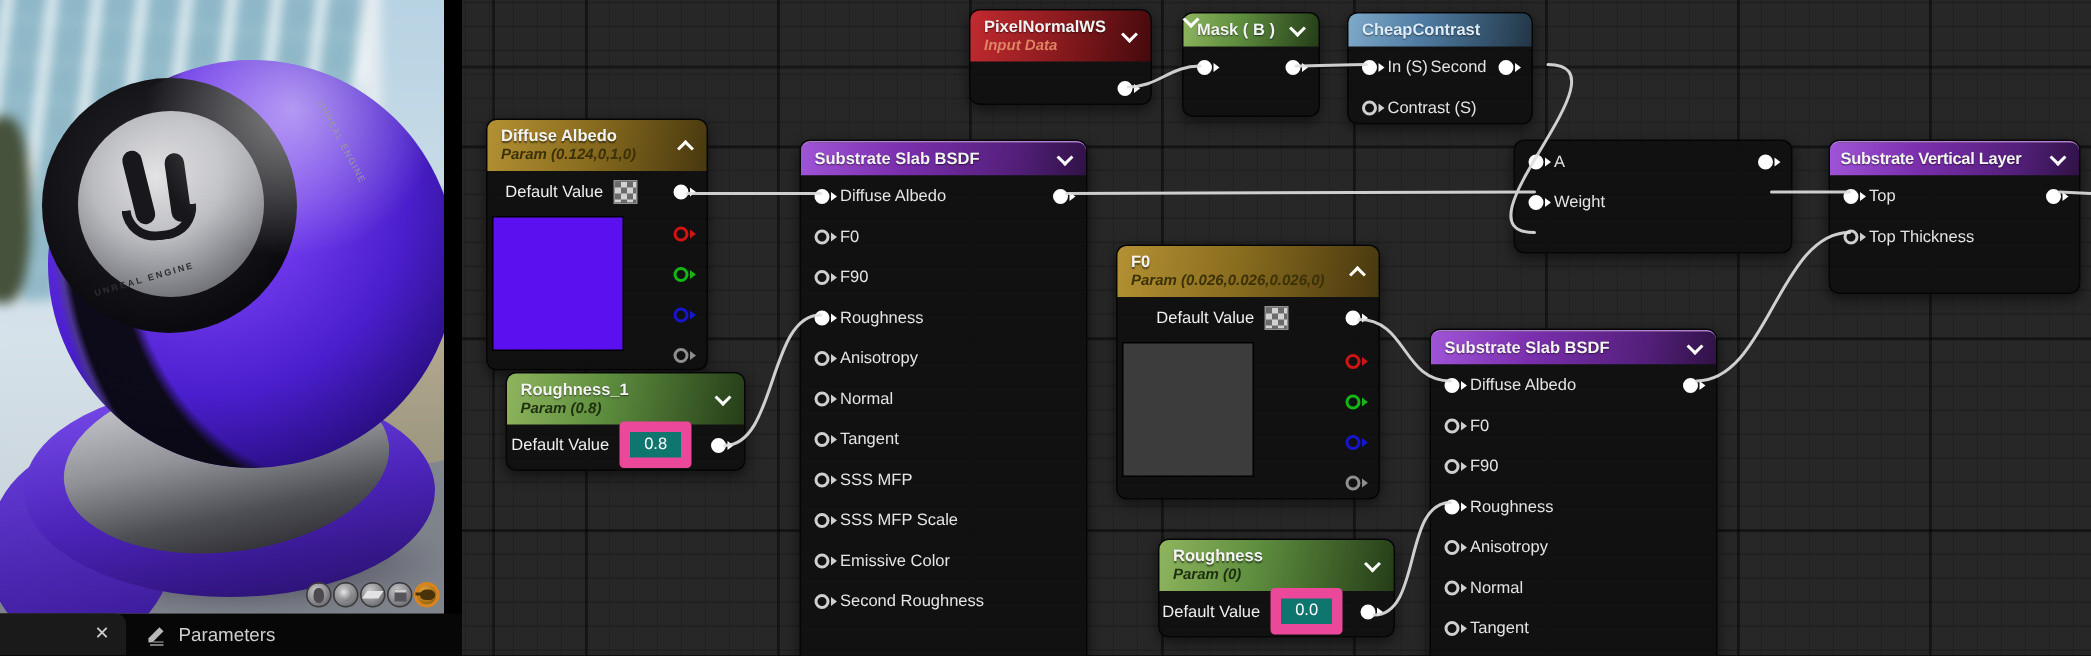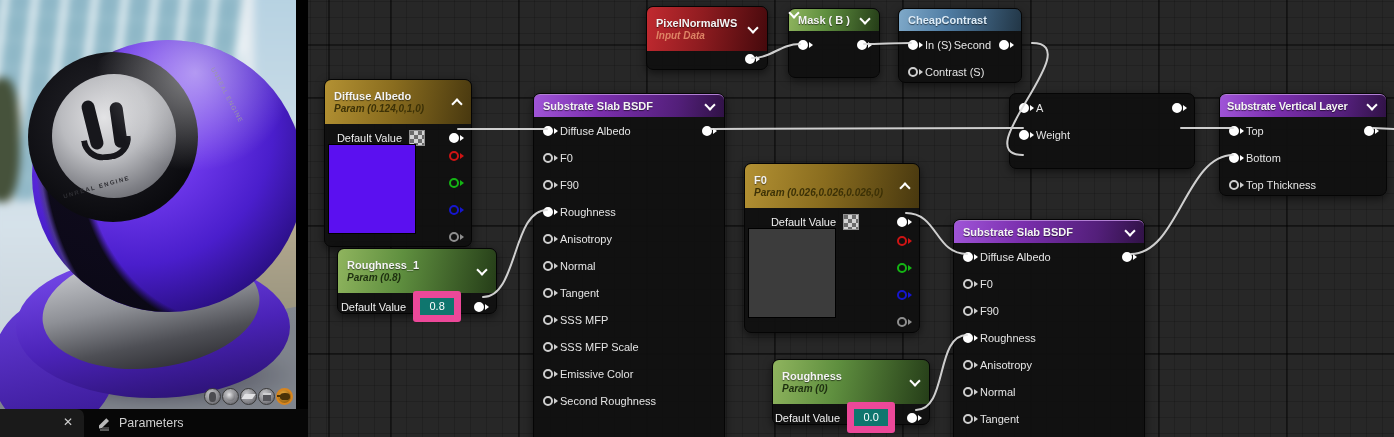--- a/index.html
+++ b/index.html
@@ -74,21 +74,21 @@
       repeating-linear-gradient(to bottom,rgba(0,0,0,.42) 0 2px,transparent 2px 128px),
       repeating-linear-gradient(to right,rgba(0,0,0,.14) 0 1px,transparent 1px 16px),
       repeating-linear-gradient(to bottom,rgba(0,0,0,.14) 0 1px,transparent 1px 16px);
     background-position:82px 0,0 97px,2px 0,0 1px;}
   .wires{position:absolute;left:0;top:0;width:1394px;height:437px;pointer-events:none;z-index:6;}
   .wires path{pointer-events:stroke;}
 
   .node{position:absolute;background:rgba(16,16,16,.95);border:1px solid #050505;border-radius:7px;
         box-shadow:0 3px 9px rgba(0,0,0,.55);z-index:3;box-sizing:border-box;}
   .hdr{height:22px;display:flex;align-items:center;padding:0 9px;border-radius:6px 6px 0 0;position:relative;}
-  .hdr2{height:44px;flex-direction:column;align-items:flex-start;justify-content:center;gap:0;}
+  .hdr2{height:34px;flex-direction:column;align-items:flex-start;justify-content:center;gap:0;}
   .ttl{font-size:11px;font-weight:700;color:#f4f4f4;text-shadow:0 1px 1px rgba(0,0,0,.55);white-space:nowrap;line-height:13px;}
   .sub{font-size:10px;font-style:italic;font-weight:600;white-space:nowrap;line-height:12px;}
   .hdr.purple{background:linear-gradient(100deg,#a055d8 0%,#7b2fae 35%,#531f7a 75%,#301246 100%);border-top:1px solid #b27fd4;}
   .hdr.gold{background:linear-gradient(100deg,#b39133 0%,#8a6d1f 45%,#48380f 100%);}
   .hdr.gold .sub{color:#3c3106;}
   .hdr.green{background:linear-gradient(100deg,#8fb45e 0%,#5f8f3f 40%,#253d18 100%);}
   .hdr.green .sub{color:#1d2f0f;}
   .hdr.red{background:linear-gradient(100deg,#c22a30 0%,#8f1c20 45%,#45090c 100%);}
   .hdr.red .sub{color:#de8465;}
   .hdr.blue{background:linear-gradient(100deg,#7fa9c9 0%,#4f7ca3 40%,#223646 100%);}
@@ -396,24 +396,20 @@
   <div class="hdr purple" style="padding:0 7px;">
     <span class="ttl" style="letter-spacing:-.2px;">Substrate Vertical Layer</span>
     <span class="chev"></span>
   </div>
   <div class="prow">
     <span class="pin filled"></span>
     <span class="plabel">Top</span>
     <span class="pin filled out-abs"></span>
   </div>
   <div class="prow">
-    <span class="pin filled"></span>
-    <span class="plabel">Bottom</span>
-  </div>
-  <div class="prow">
     <span class="pin"></span>
     <span class="plabel">Top Thickness</span>
   </div>
 </div>
 
 <svg class="wires">
   <g fill="none" stroke="#dedede" stroke-width="2" stroke-linecap="round" opacity="0.92">
     <path d="M752,58 C772,58 780,44 800,44"></path>
     <path d="M864,44 C880,44 895,43 911,43"></path>
     <path d="M1032,43 C1090,43 965,155 1023,155"></path>

